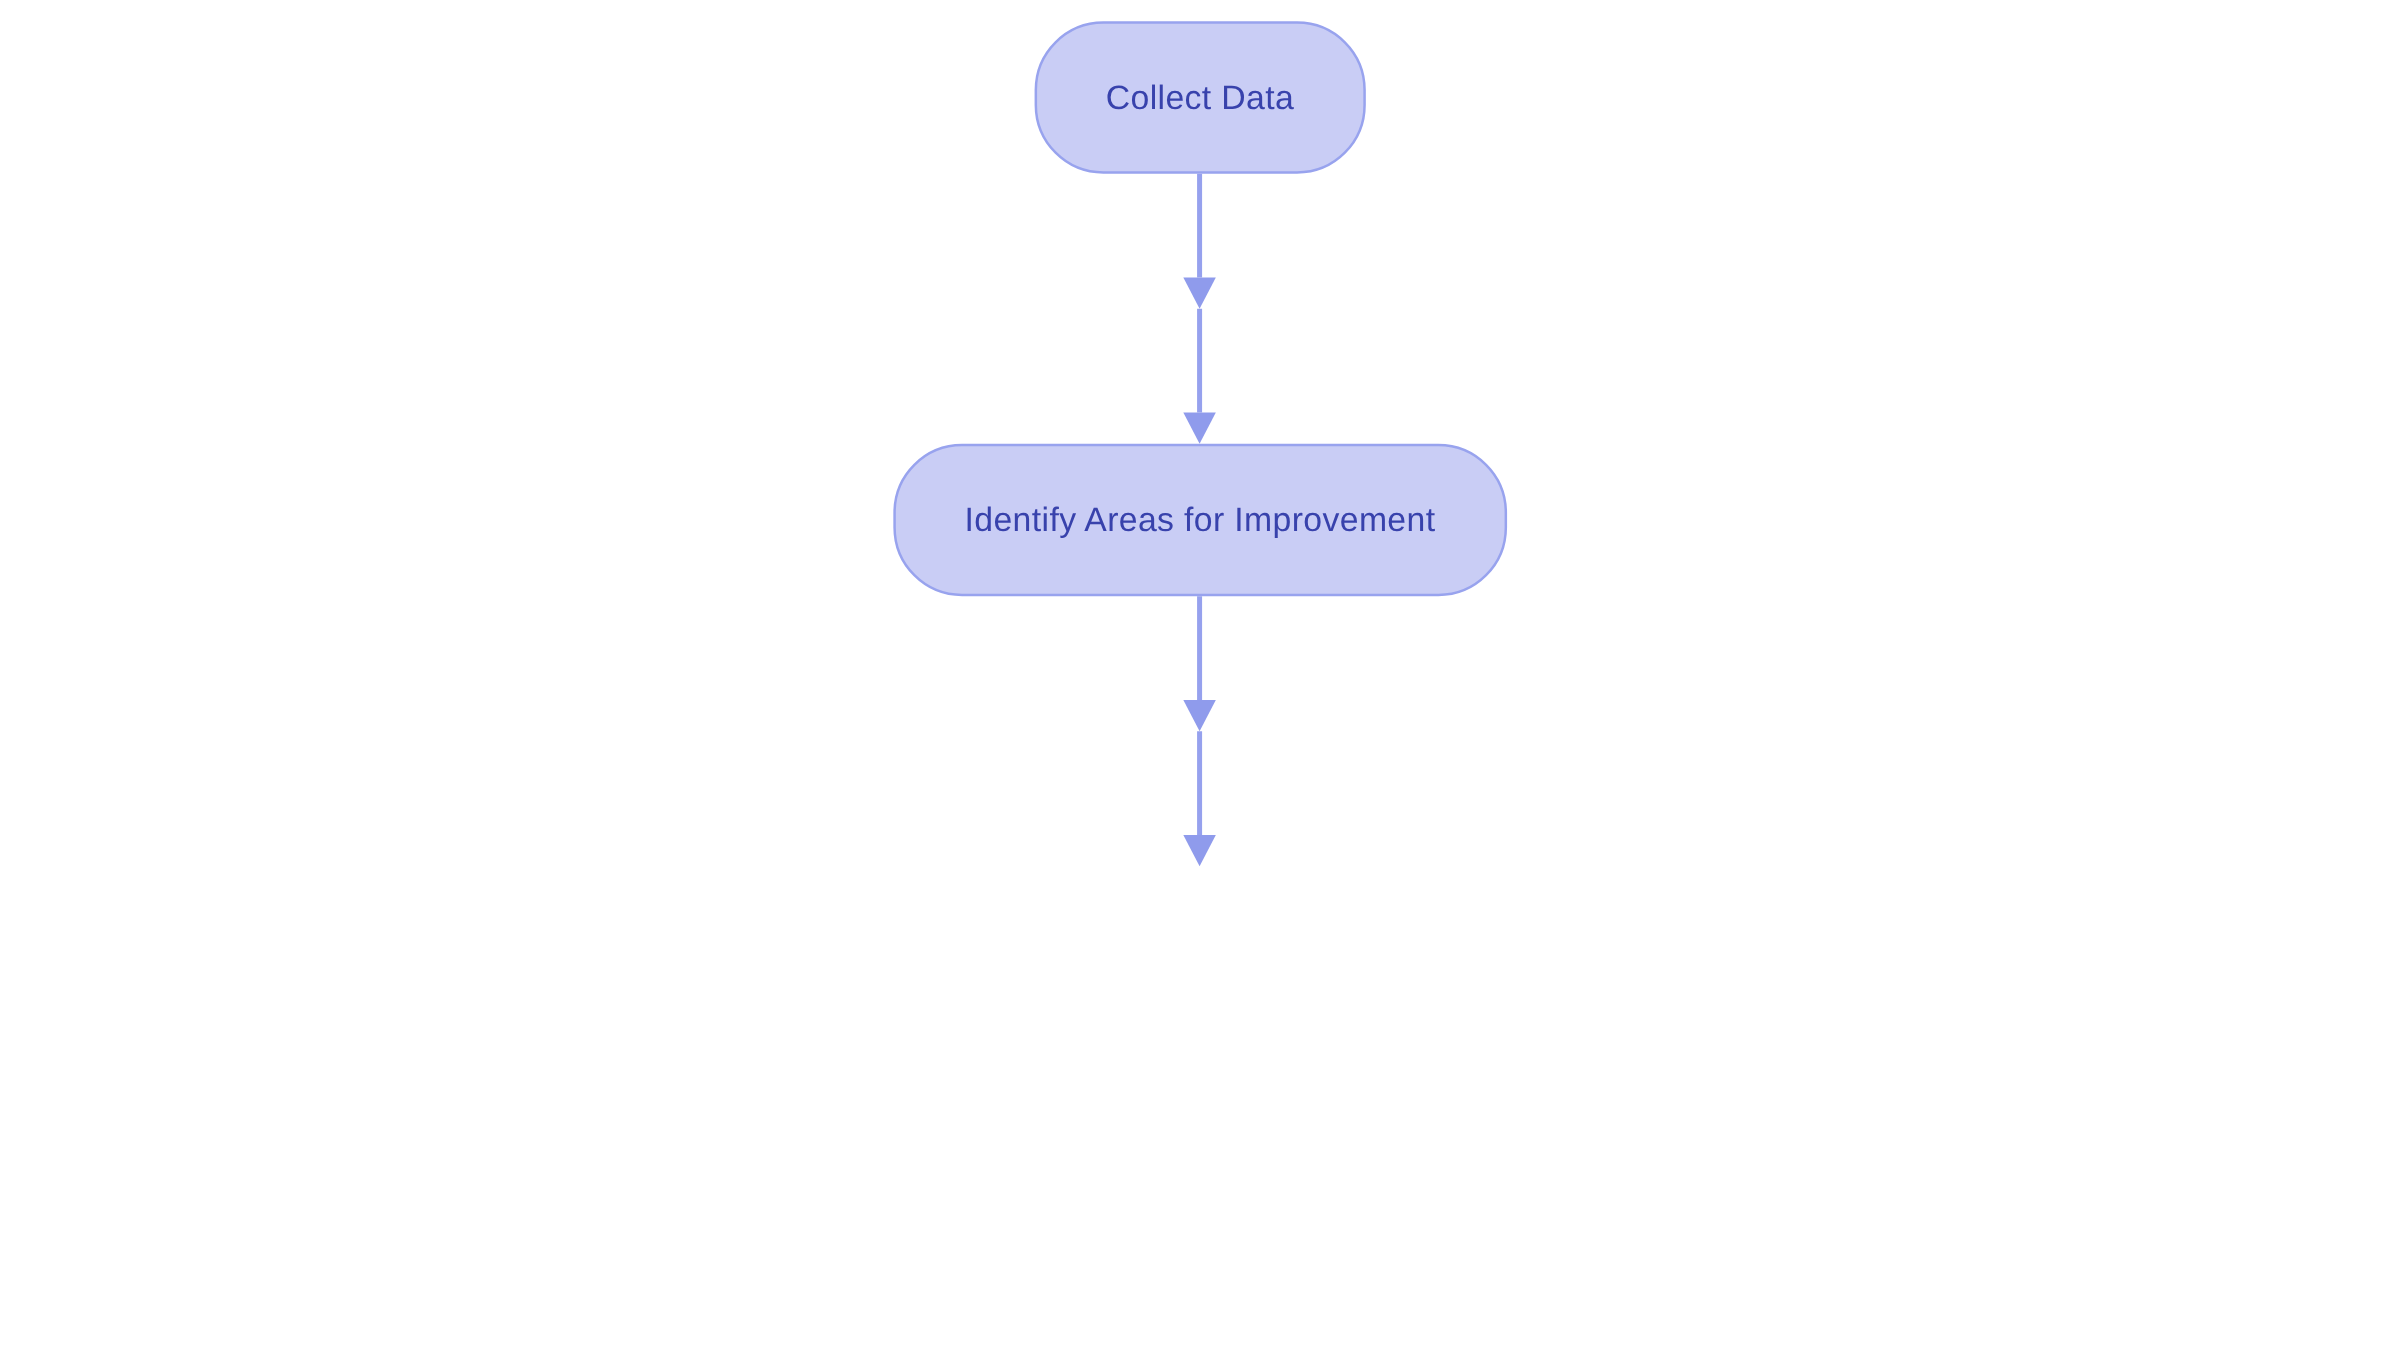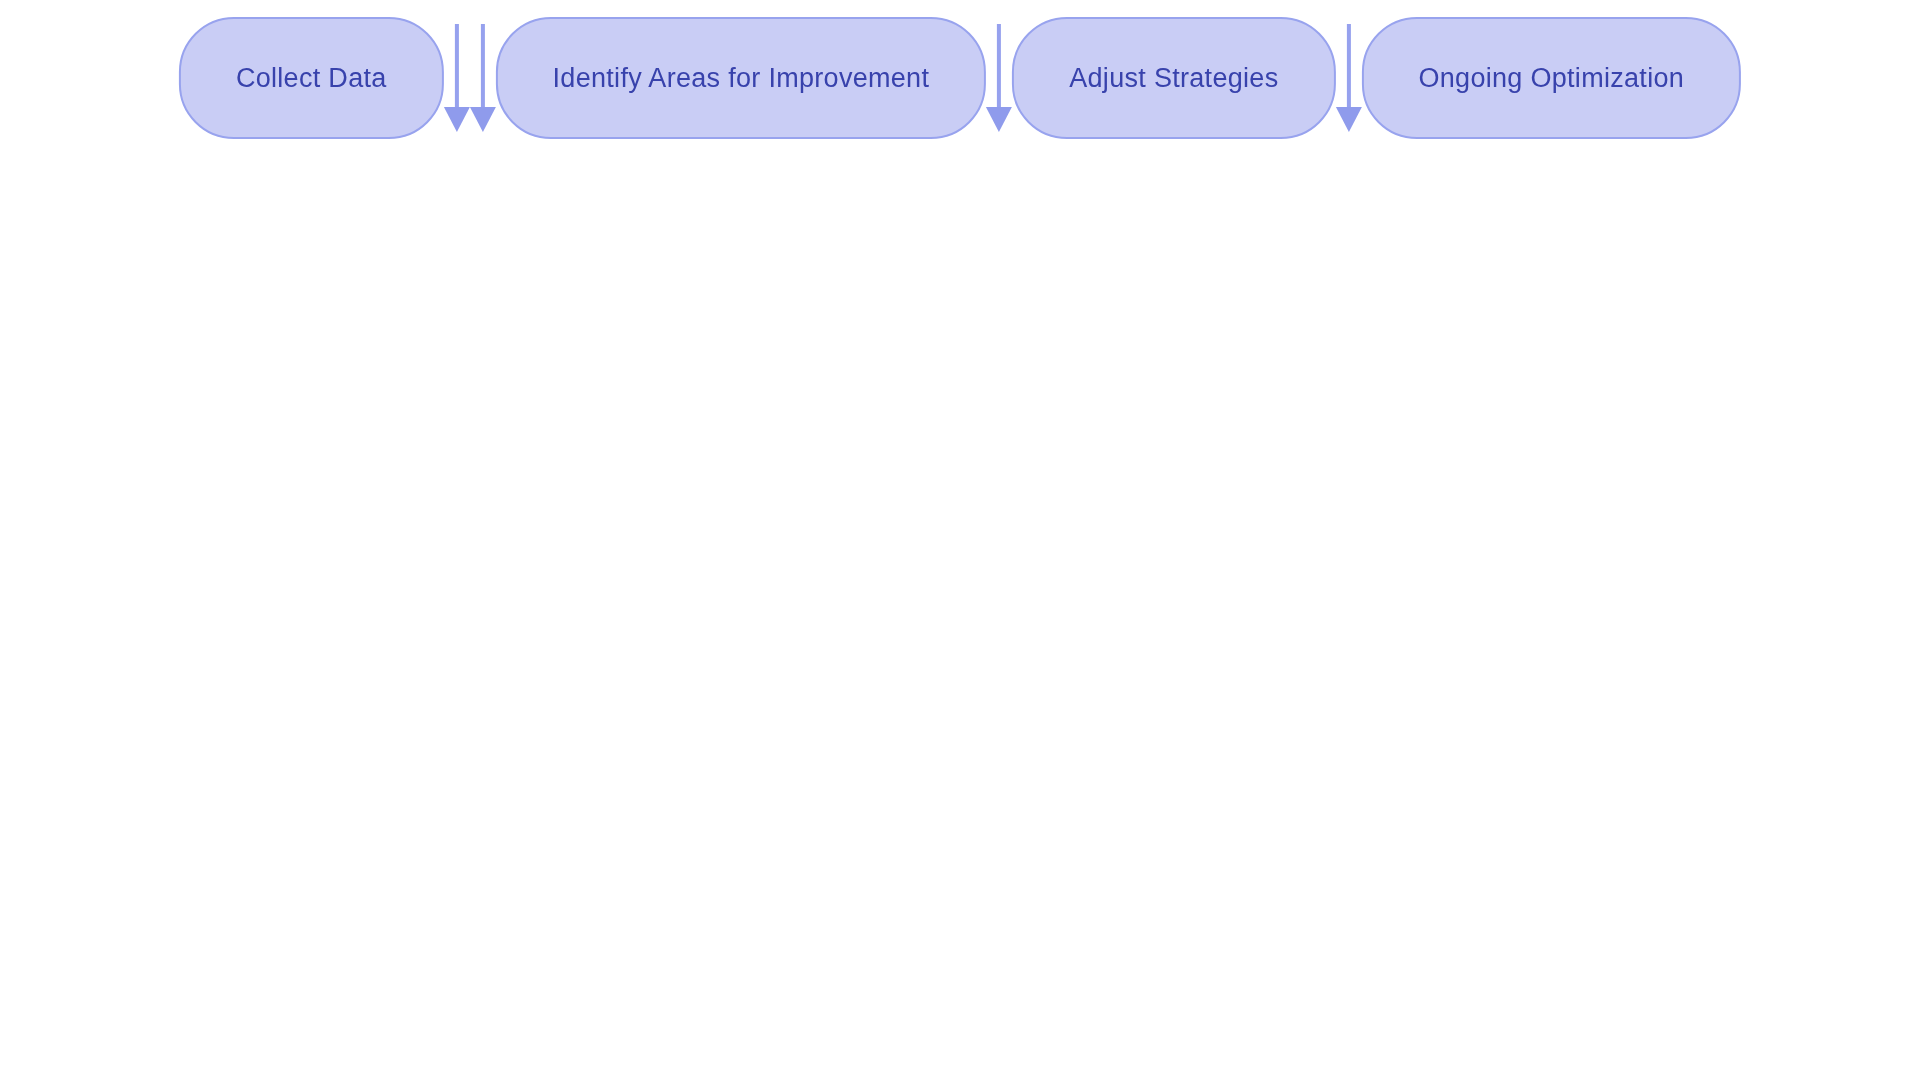--- a/index.html
+++ b/index.html
@@ -15,21 +15,21 @@
     width: 1920px;
     height: 1083px;
     background: #ffffff;
   }
   .flow-column {
     position: absolute;
     top: 17px;
     left: 50%;
     transform: translateX(-50%);
     display: flex;
-    flex-direction: row;
+    flex-direction: column;
     align-items: center;
   }
   .node {
     height: 122px;
     padding: 0 55px;
     min-width: 160px;
     background: #c9cdf5;
     border: 2px solid #98a3ee;
     border-radius: 55px;
     display: flex;
@@ -79,23 +79,21 @@
       <div class="edge-head"></div>
     </div>
 
     <div class="node">Identify Areas for Improvement</div>
 
     <div class="edge">
       <div class="edge-line"></div>
       <div class="edge-head"></div>
     </div>
 
-    <div class="node">Adjust Strategies</div>
 
     <div class="edge">
       <div class="edge-line"></div>
       <div class="edge-head"></div>
     </div>
 
-    <div class="node">Ongoing Optimization</div>
 
   </div>
 </div>
 
 </body></html>

